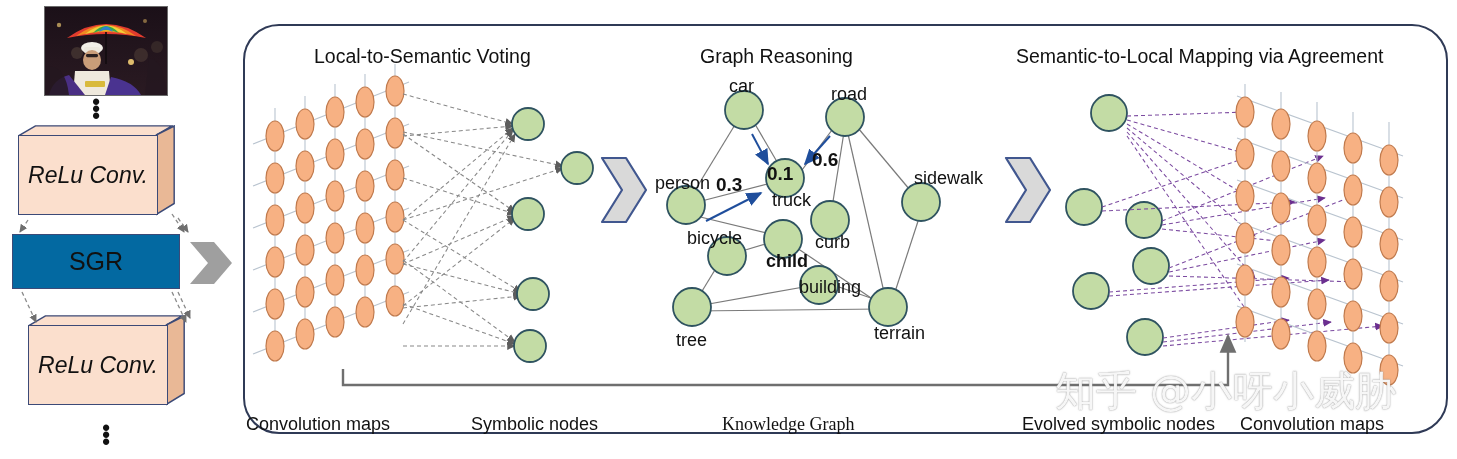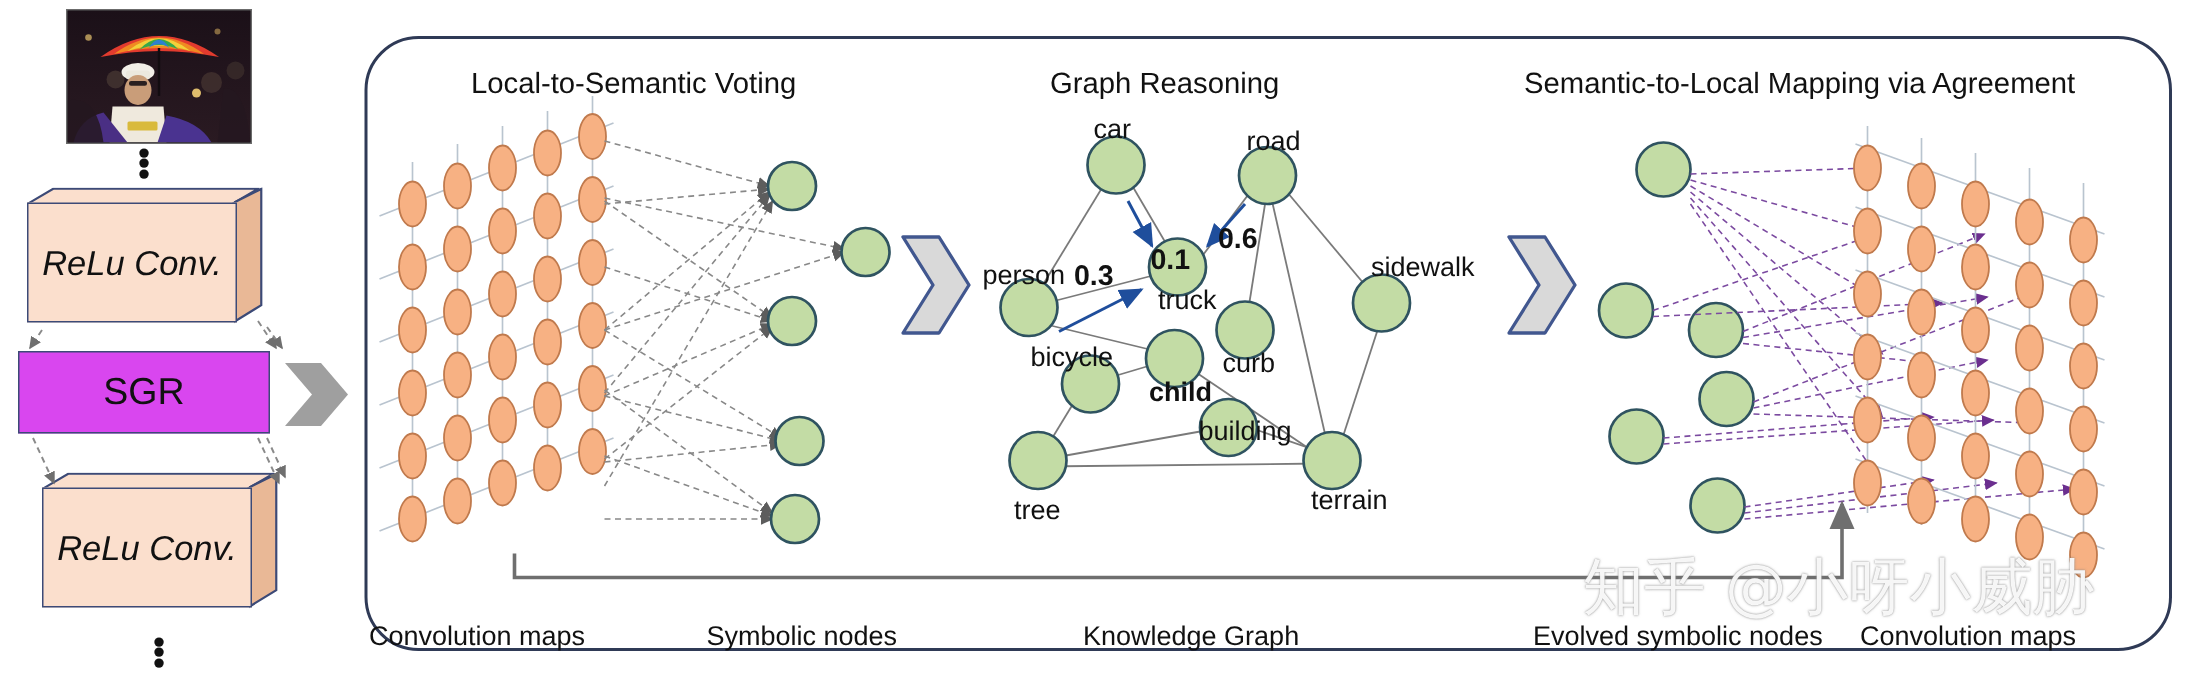--- a/index.html
+++ b/index.html
@@ -19,21 +19,21 @@
   .vdots span{display:block;}
 
   .box3d{position:absolute;}
   .box3d .face{position:absolute;left:0;top:10px;width:140px;height:80px;
      background:#fbdfcd;border:1.6px solid #3c4a77;box-sizing:border-box;
      display:flex;align-items:center;justify-content:center;}
   .box3d .face span{font-size:23px;color:#111;white-space:nowrap;font-style:italic;}
   .box3d .top{position:absolute;left:0;top:0;width:155px;height:12px;}
   .box3d .side{position:absolute;left:138px;top:0;width:20px;height:92px;}
 
-  #sgr-block{left:12px;top:234px;width:168px;height:55px;background:#d946ef;
+  #sgr-block{left:12px;top:234px;width:168px;height:55px;background:#0369a1;
      border:1.6px solid #3c4a77;box-sizing:border-box;
      display:flex;align-items:center;justify-content:center;}
   #sgr-block span{font-size:25px;color:#111;}
 
   
   #main-panel{left:243px;top:24px;width:1205px;height:410px;
      border:2px solid #2f3a56;border-radius:36px;box-sizing:border-box;background:#fff;}
 
   .stage-title{position:absolute;font-size:19.5px;color:#111;white-space:nowrap;}
   .stage-caption{position:absolute;font-size:18px;color:#111;white-space:nowrap;margin-top:20px;}
@@ -382,17 +382,17 @@
 <div class="glabel" style="left:799px;top:277px;">building</div>
 <div class="glabel" style="left:676px;top:330px;">tree</div>
 <div class="glabel" style="left:874px;top:323px;">terrain</div>
 
 <div class="wlabel" style="left:767px;top:131px;margin-top:32px;">0.1</div>
 <div class="wlabel" style="left:812px;top:149px;">0.6</div>
 <div class="wlabel" style="left:716px;top:174px;">0.3</div>
 
 <div class="stage-caption" style="left:246px;top:394px;">Convolution maps</div>
 <div class="stage-caption" style="left:471px;top:394px;">Symbolic nodes</div>
-<div class="stage-caption" style="left:722px;top:394px;">Knowledge Graph</div>
+<div class="stage-caption" style="left:722px;top:394px;font-family:Liberation Serif, serif;">Knowledge Graph</div>
 <div class="stage-caption" style="left:1022px;top:394px;">Evolved symbolic nodes</div>
 <div class="stage-caption" style="left:1240px;top:394px;">Convolution maps</div>
 
 <div class="abs" id="watermark">知乎 @小呀小威胁</div>
 
 </body></html>

